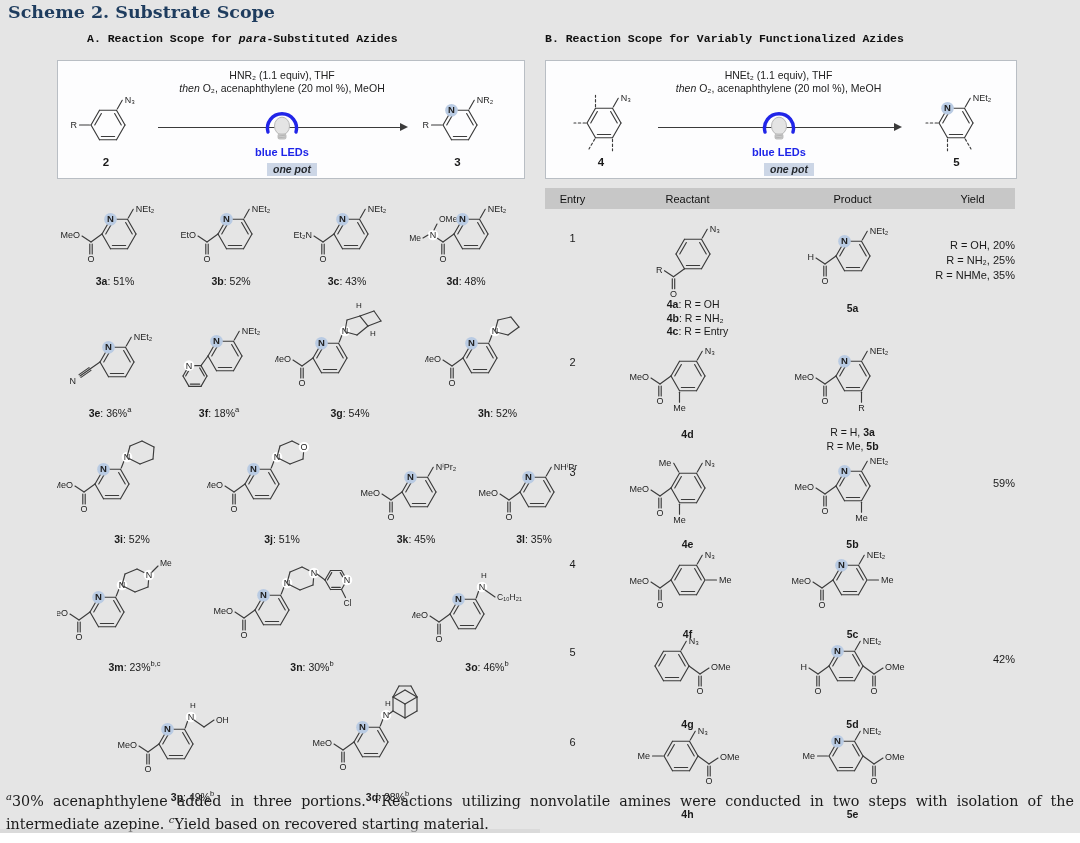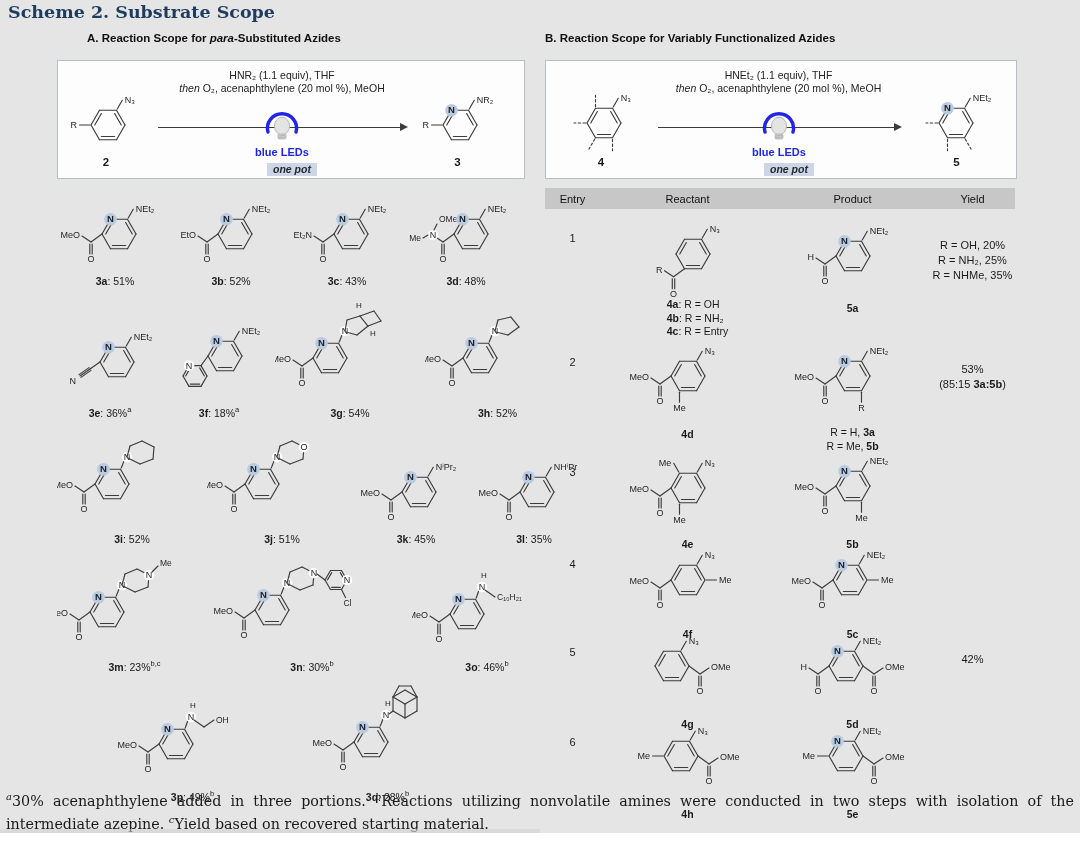--- a/index.html
+++ b/index.html
@@ -1,20 +1,20 @@
 <!DOCTYPE html>
 <html><head>
 <meta charset="utf-8">
 <style>
   html,body{margin:0;padding:0;background:#fff;}
   .page{position:relative;width:1080px;height:833px;background:#e5e5e5;overflow:hidden;
         font-family:"Liberation Sans",sans-serif;color:#1a1a1a;}
   .title{position:absolute;left:8px;top:2px;font-family:"DejaVu Serif",serif;
          font-weight:bold;font-size:17.5px;color:#1e3c5e;}
-  .phead{position:absolute;top:32px;font-size:11.5px;font-weight:bold;color:#101010;white-space:nowrap;}
+  .phead{position:absolute;top:32px;font-size:11.5px;font-weight:bold;color:#101010;white-space:nowrap;font-family:Liberation Mono, monospace;}
   .box{position:absolute;border:1.5px solid #b9bec4;background:#fdfdfe;}
   .box .mol{position:absolute;}
   .cond{position:absolute;text-align:center;font-size:10.5px;color:#222;line-height:1.25;white-space:nowrap;}
   .arrow{position:absolute;height:0;border-top:1.3px solid #3b3b3b;}
   .arrow:after{content:"";position:absolute;right:-2px;top:-4.7px;width:0;height:0;
                border-left:8px solid #3b3b3b;border-top:4px solid transparent;border-bottom:4px solid transparent;}
   .bulb{position:absolute;}
   .bluetxt{position:absolute;text-align:center;font-size:11px;font-weight:bold;color:#1d24e8;}
   .onepotwrap{position:absolute;text-align:center;}
   .onepot{display:inline-block;background:#ccd6e6;color:#25292e;font-style:italic;font-weight:bold;
@@ -27,21 +27,21 @@
   sup.note{font-size:7.5px;}
   .thead{position:absolute;left:545px;top:188px;width:470px;height:21px;background:#c7c7c7;
          display:grid;grid-template-columns:55px 175px 155px 85px;align-items:center;
          font-size:11px;color:#111;}
   .thead div{text-align:center;}
   .trow{position:absolute;left:545px;width:470px;display:grid;grid-template-columns:55px 175px 155px 85px;}
   .entry{font-size:11px;text-align:center;}
   .molblock{display:flex;flex-direction:column;align-items:center;justify-content:flex-start;}
   .sublabels{font-size:10.5px;line-height:1.3;white-space:nowrap;}
   .sublabels.ctr{text-align:center;}
-  .yieldcell{font-size:11px;text-align:center;line-height:1.35;white-space:nowrap;}
+  .yieldcell{font-size:11px;text-align:right;line-height:1.35;white-space:nowrap;}
   .fnote{position:absolute;top:789px;left:6px;width:1068px;font-family:"DejaVu Serif",serif;
          font-size:14.3px;line-height:1.5;text-align:justify;color:#1a1a1a;}
   .fnote sup{font-size:10px;}
   .fnote i{font-style:italic;}
   .smudge{position:absolute;bottom:0;left:0;width:50%;height:4px;background:#d2d2d2;opacity:.55;}
 </style>
 </head>
 <body>
 
 <div class="page">
@@ -796,24 +796,20 @@
           <line x1="78.5" y1="58.222431864335455" x2="78.5" y2="68.22243186433545" stroke="#3b3b3b" stroke-width="1.15" stroke-linecap="round" stroke-dasharray="none"></line>
           <text x="78.5" y="77.22243186433545" fill="#1f1f1f" font-size="9" text-anchor="middle" font-family="&quot;Liberation Sans&quot;,sans-serif" font-weight="normal">R</text>
           <circle cx="61.5" cy="27.27756813566454" r="6.3" fill="#b9cbe3"></circle>
           <text x="61.5" y="30.47756813566454" fill="#1f1f1f" font-size="9.5" text-anchor="middle" font-family="&quot;Liberation Sans&quot;,sans-serif" font-weight="bold">N</text>
         </svg>
       <div class="sublabels ctr" style="margin-top:-4px">
         <div><span>R = H, </span><b>3a</b><span></span></div>
         <div><span>R = Me, </span><b>5b</b><span></span></div>
       </div>
       </div>
-    <div class="yieldcell" style="padding-top:28px">
-      <div><span>53%</span><b></b><span></span></div>
-      <div><span>(85:15 </span><b>3a:5b</b><span>)</span></div>
-    </div>
   </div>
 
   <div class="trow" style="top:444px">
     <div class="entry" style="padding-top:22px">3</div>
     <div class="molblock">
         <svg viewBox="0 0 150 94" width="150" height="94">
           <line x1="66.5" y1="29.27756813566454" x2="83.5" y2="29.277568135664545" stroke="#3b3b3b" stroke-width="1.15" stroke-linecap="round" stroke-dasharray="none"></line>
           <line x1="83.5" y1="29.277568135664545" x2="92" y2="44" stroke="#3b3b3b" stroke-width="1.15" stroke-linecap="round" stroke-dasharray="none"></line>
           <line x1="92" y1="44" x2="83.5" y2="58.722431864335455" stroke="#3b3b3b" stroke-width="1.15" stroke-linecap="round" stroke-dasharray="none"></line>
           <line x1="83.5" y1="58.722431864335455" x2="66.5" y2="58.72243186433546" stroke="#3b3b3b" stroke-width="1.15" stroke-linecap="round" stroke-dasharray="none"></line>
@@ -860,20 +856,23 @@
           <text x="31" y="46" fill="#1f1f1f" font-size="9" text-anchor="end" font-family="&quot;Liberation Sans&quot;,sans-serif" font-weight="normal">MeO</text>
           <line x1="78.5" y1="58.222431864335455" x2="78.5" y2="68.22243186433545" stroke="#3b3b3b" stroke-width="1.15" stroke-linecap="round" stroke-dasharray="none"></line>
           <text x="78.5" y="77.22243186433545" fill="#1f1f1f" font-size="9" text-anchor="middle" font-family="&quot;Liberation Sans&quot;,sans-serif" font-weight="normal">Me</text>
           <circle cx="61.5" cy="27.27756813566454" r="6.3" fill="#b9cbe3"></circle>
           <text x="61.5" y="30.47756813566454" fill="#1f1f1f" font-size="9.5" text-anchor="middle" font-family="&quot;Liberation Sans&quot;,sans-serif" font-weight="bold">N</text>
         </svg>
       <div class="sublabels ctr">
           <div><b>5b</b></div>
         </div>
       </div>
+    <div class="yieldcell" style="padding-top:32px">
+      <div><span>59%</span></div>
+    </div>
   </div>
 
   <div class="trow" style="top:538px">
     <div class="entry" style="padding-top:20px">4</div>
     <div class="molblock">
         <svg viewBox="0 0 150 90" width="150" height="90">
           <line x1="66.5" y1="27.27756813566454" x2="83.5" y2="27.277568135664545" stroke="#3b3b3b" stroke-width="1.15" stroke-linecap="round" stroke-dasharray="none"></line>
           <line x1="83.5" y1="27.277568135664545" x2="92" y2="42" stroke="#3b3b3b" stroke-width="1.15" stroke-linecap="round" stroke-dasharray="none"></line>
           <line x1="92" y1="42" x2="83.5" y2="56.722431864335455" stroke="#3b3b3b" stroke-width="1.15" stroke-linecap="round" stroke-dasharray="none"></line>
           <line x1="83.5" y1="56.722431864335455" x2="66.5" y2="56.72243186433546" stroke="#3b3b3b" stroke-width="1.15" stroke-linecap="round" stroke-dasharray="none"></line>

